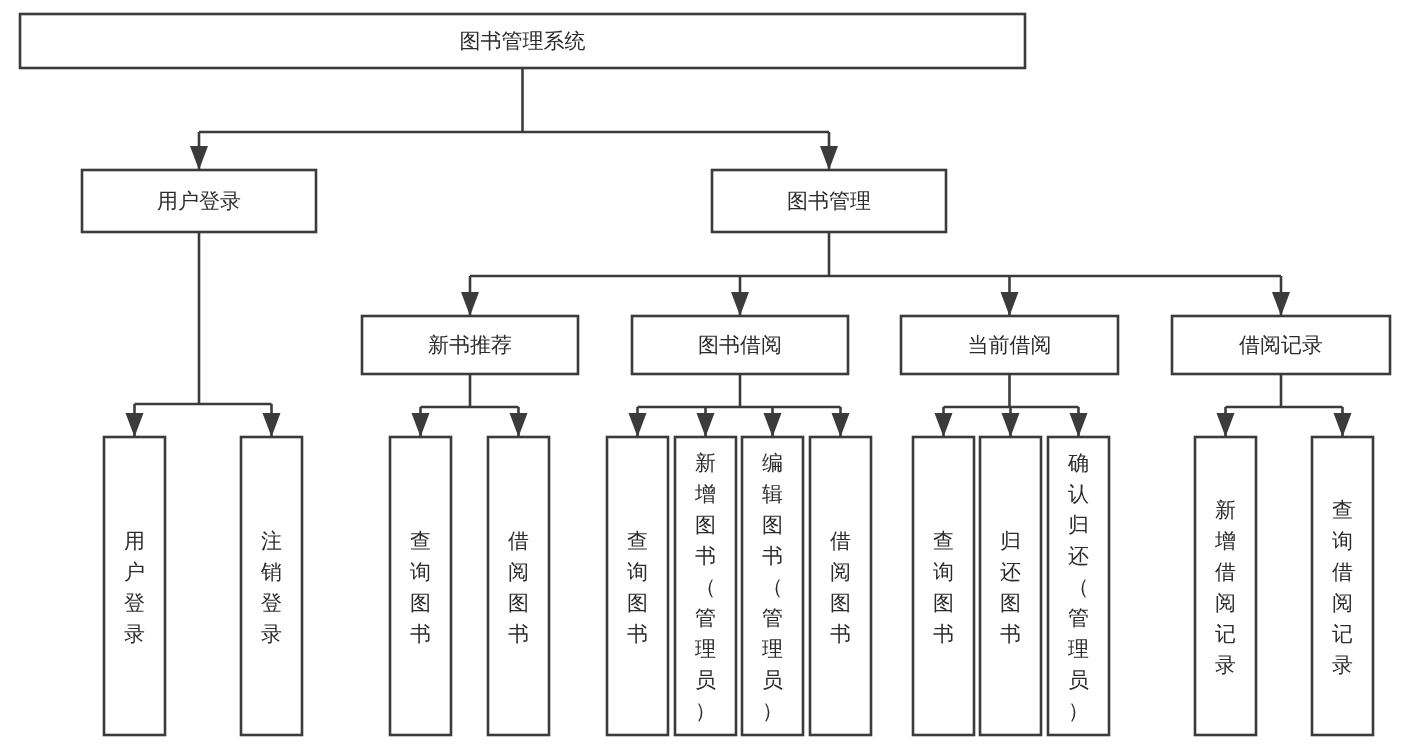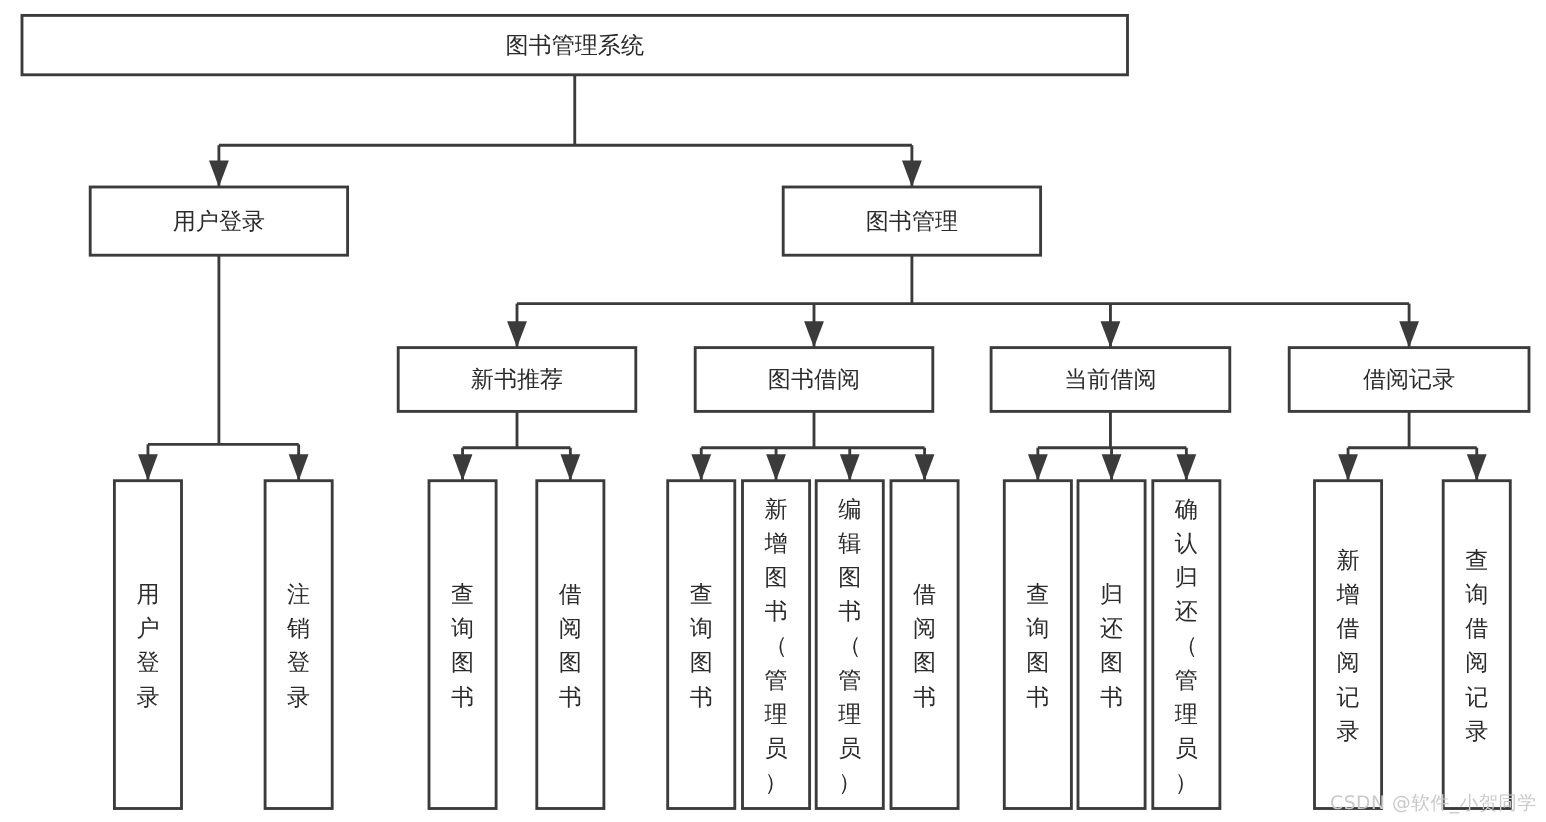--- a/index.html
+++ b/index.html
@@ -207,15 +207,14 @@
           <rect x="1195" y="437" width="61" height="298" class="node-box"></rect>
           <text x="1225.5" y="516.5" class="node-label-vertical"><tspan x="1225.5" dy="0">新</tspan><tspan x="1225.5" dy="31">增</tspan><tspan x="1225.5" dy="31">借</tspan><tspan x="1225.5" dy="31">阅</tspan><tspan x="1225.5" dy="31">记</tspan><tspan x="1225.5" dy="31">录</tspan></text>
         </g>
         <g>
           <rect x="1312" y="437" width="61" height="298" class="node-box"></rect>
           <text x="1342.5" y="516.5" class="node-label-vertical"><tspan x="1342.5" dy="0">查</tspan><tspan x="1342.5" dy="31">询</tspan><tspan x="1342.5" dy="31">借</tspan><tspan x="1342.5" dy="31">阅</tspan><tspan x="1342.5" dy="31">记</tspan><tspan x="1342.5" dy="31">录</tspan></text>
         </g>
       </g>
   </svg>
 
-  <div class="watermark">CSDN @软件_小贺同学</div>
 
 </div>
 
 </body></html>

